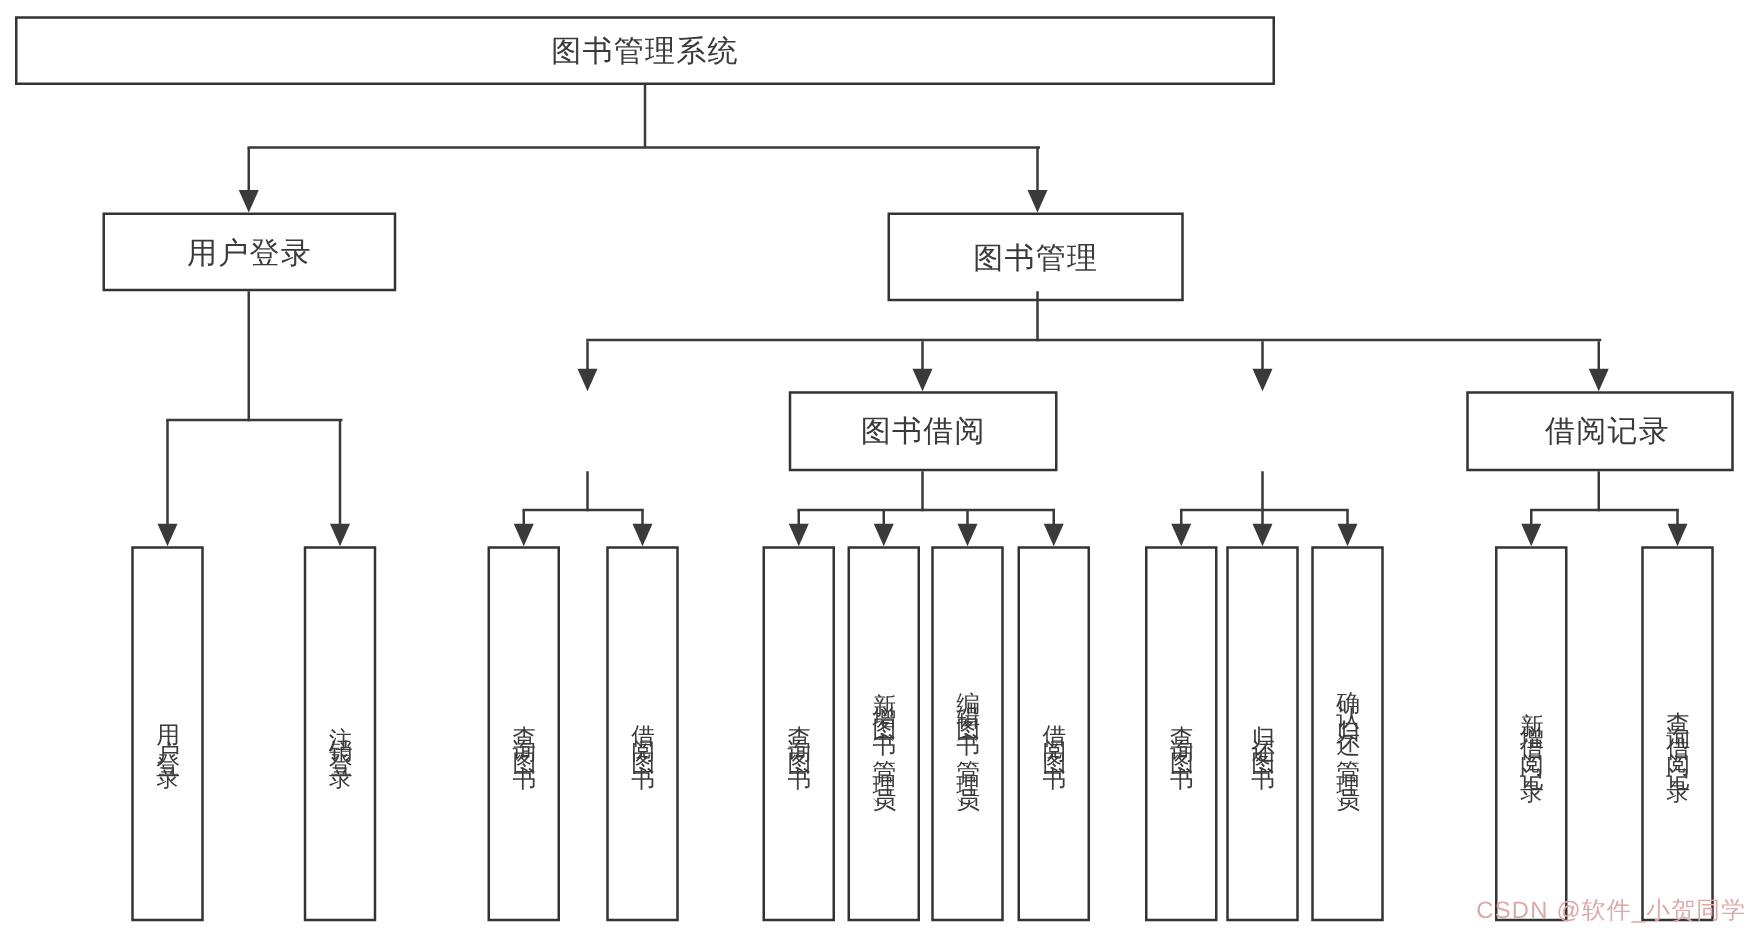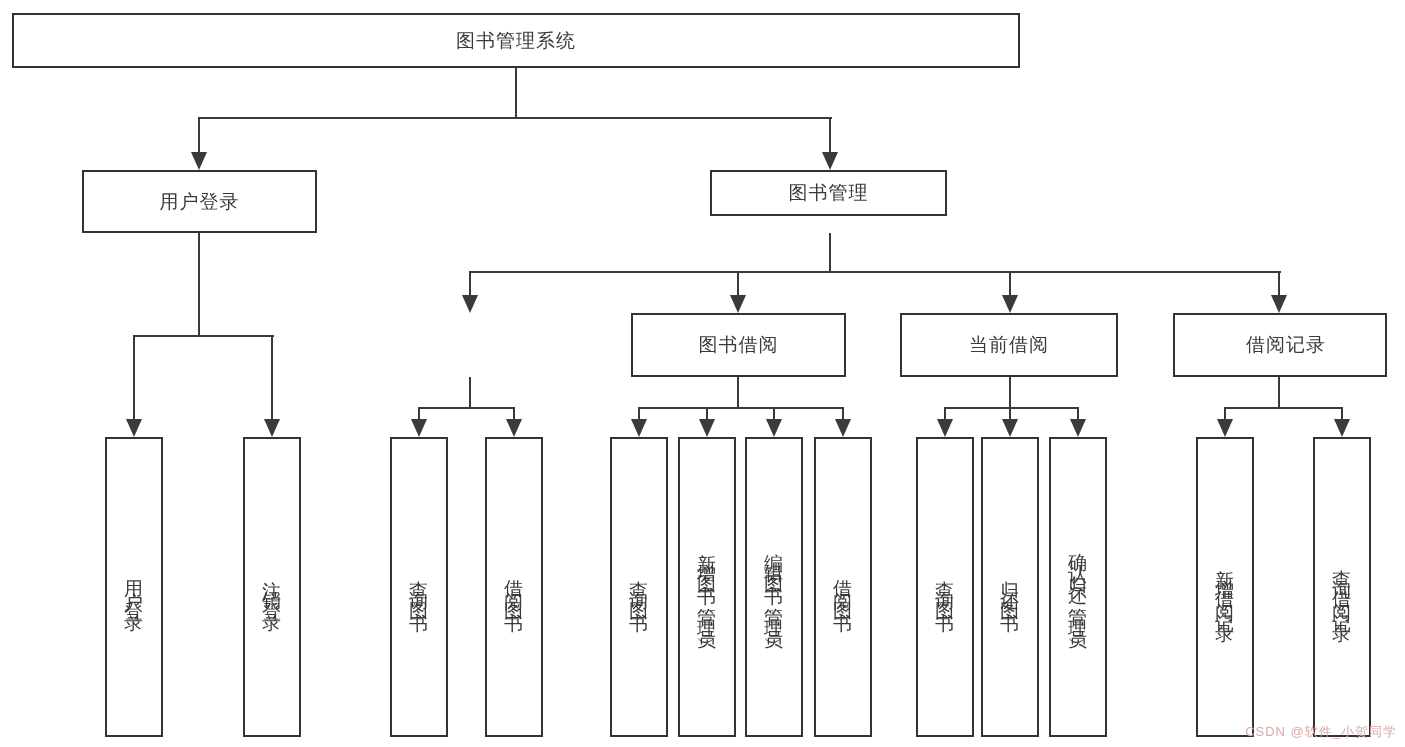--- a/index.html
+++ b/index.html
@@ -19,21 +19,21 @@
     position: absolute;
     box-sizing: border-box;
     border: 2px solid #333333;
     background: #ffffff;
     display: flex;
     align-items: center;
     justify-content: center;
     color: #3a3a3a;
   }
   .hbox {
-    font-size: 19px;
+    font-size: 24px;
     letter-spacing: 1px;
   }
   .leaf {
     font-size: 19px;
   }
   .leaf .vtext {
     writing-mode: vertical-rl;
     text-orientation: mixed;
     letter-spacing: 11px;
     line-height: 1;
@@ -54,21 +54,21 @@
     width: 0;
     height: 0;
     border-left: 8px solid transparent;
     border-right: 8px solid transparent;
     border-top: 18px solid #3a3a3a;
   }
   .watermark {
     position: absolute;
     right: 8px;
     bottom: 6px;
-    font-size: 13px;
+    font-size: 19px;
     color: #dca8a8;
     letter-spacing: 1px;
     z-index: 5;
     pointer-events: none;
   }
 </style>
 </head>
 <body>
 
 <div class="canvas">
@@ -80,21 +80,21 @@
   <div class="vline" style="left:515px; top:68px; height:50px;"></div>
   <div class="hline" style="left:198px; top:117px; width:634px;"></div>
   <div class="vline" style="left:198px; top:118px; height:35px;"></div>
   <div class="arrow" style="left:191px; top:152px;"></div>
   <div class="vline" style="left:829px; top:118px; height:35px;"></div>
   <div class="arrow" style="left:822px; top:152px;"></div>
 
   <div class="box hbox" style="left:82px; top:170px; width:235px; height:63px;">
     <span>用户登录</span>
   </div>
-  <div class="box hbox" style="left:710px; top:170px; width:237px; height:46px;">
+  <div class="box hbox" style="left:710px; top:170px; width:237px; height:71px;">
     <span>图书管理</span>
   </div>
 
   <div class="vline" style="left:198px; top:233px; height:104px;"></div>
   <div class="hline" style="left:133px; top:335px; width:141px;"></div>
   <div class="vline" style="left:133px; top:336px; height:84px;"></div>
   <div class="arrow" style="left:126px; top:419px;"></div>
   <div class="vline" style="left:271px; top:336px; height:84px;"></div>
   <div class="arrow" style="left:264px; top:419px;"></div>
 
@@ -105,23 +105,20 @@
   <div class="vline" style="left:737px; top:273px; height:24px;"></div>
   <div class="arrow" style="left:730px; top:295px;"></div>
   <div class="vline" style="left:1009px; top:273px; height:24px;"></div>
   <div class="arrow" style="left:1002px; top:295px;"></div>
   <div class="vline" style="left:1278px; top:273px; height:24px;"></div>
   <div class="arrow" style="left:1271px; top:295px;"></div>
 
   <div class="box hbox" style="left:631px; top:313px; width:215px; height:64px;justify-content:center;">
     <span>图书借阅</span>
   </div>
-  <div class="box hbox" style="left:900px; top:313px; width:218px; height:64px;">
-    <span>当前借阅</span>
-  </div>
   <div class="box hbox" style="left:1173px; top:313px; width:214px; height:64px;padding-left:12px;">
     <span>借阅记录</span>
   </div>
 
   <div class="vline" style="left:469px; top:377px; height:32px;"></div>
   <div class="hline" style="left:418px; top:407px; width:97px;"></div>
   <div class="vline" style="left:418px; top:408px; height:12px;"></div>
   <div class="arrow" style="left:411px; top:419px;"></div>
   <div class="vline" style="left:513px; top:408px; height:12px;"></div>
   <div class="arrow" style="left:506px; top:419px;"></div>

